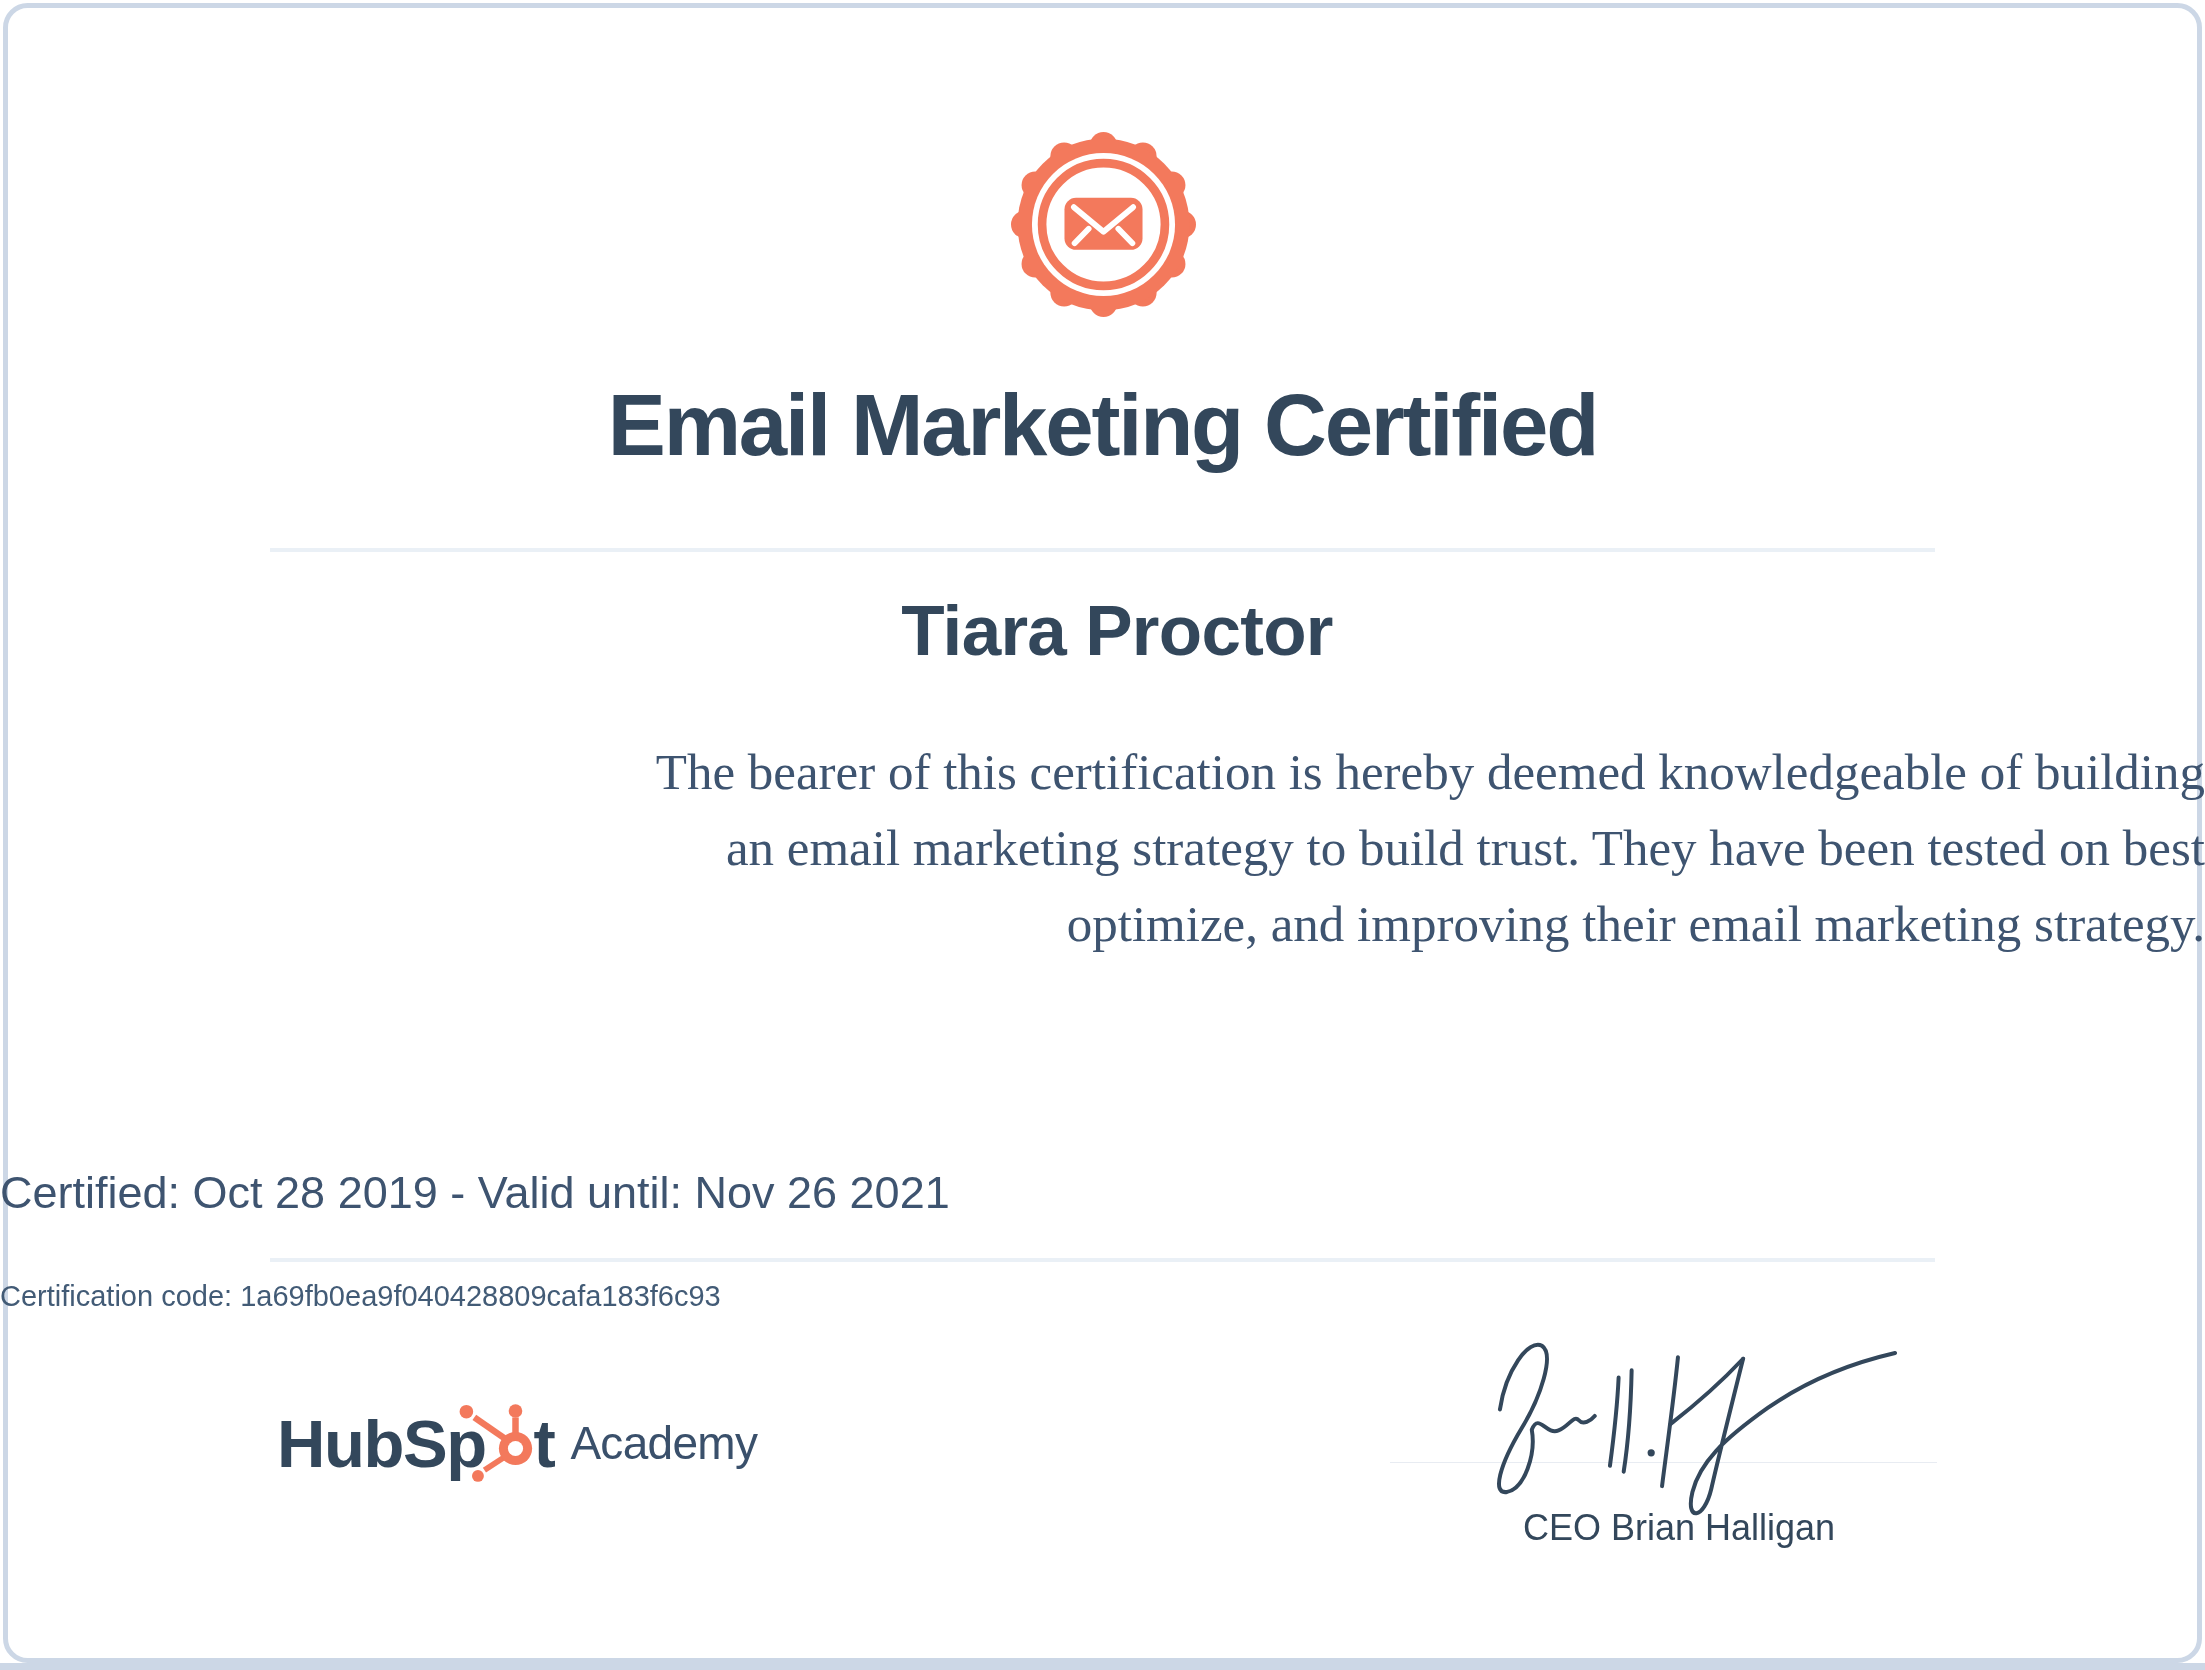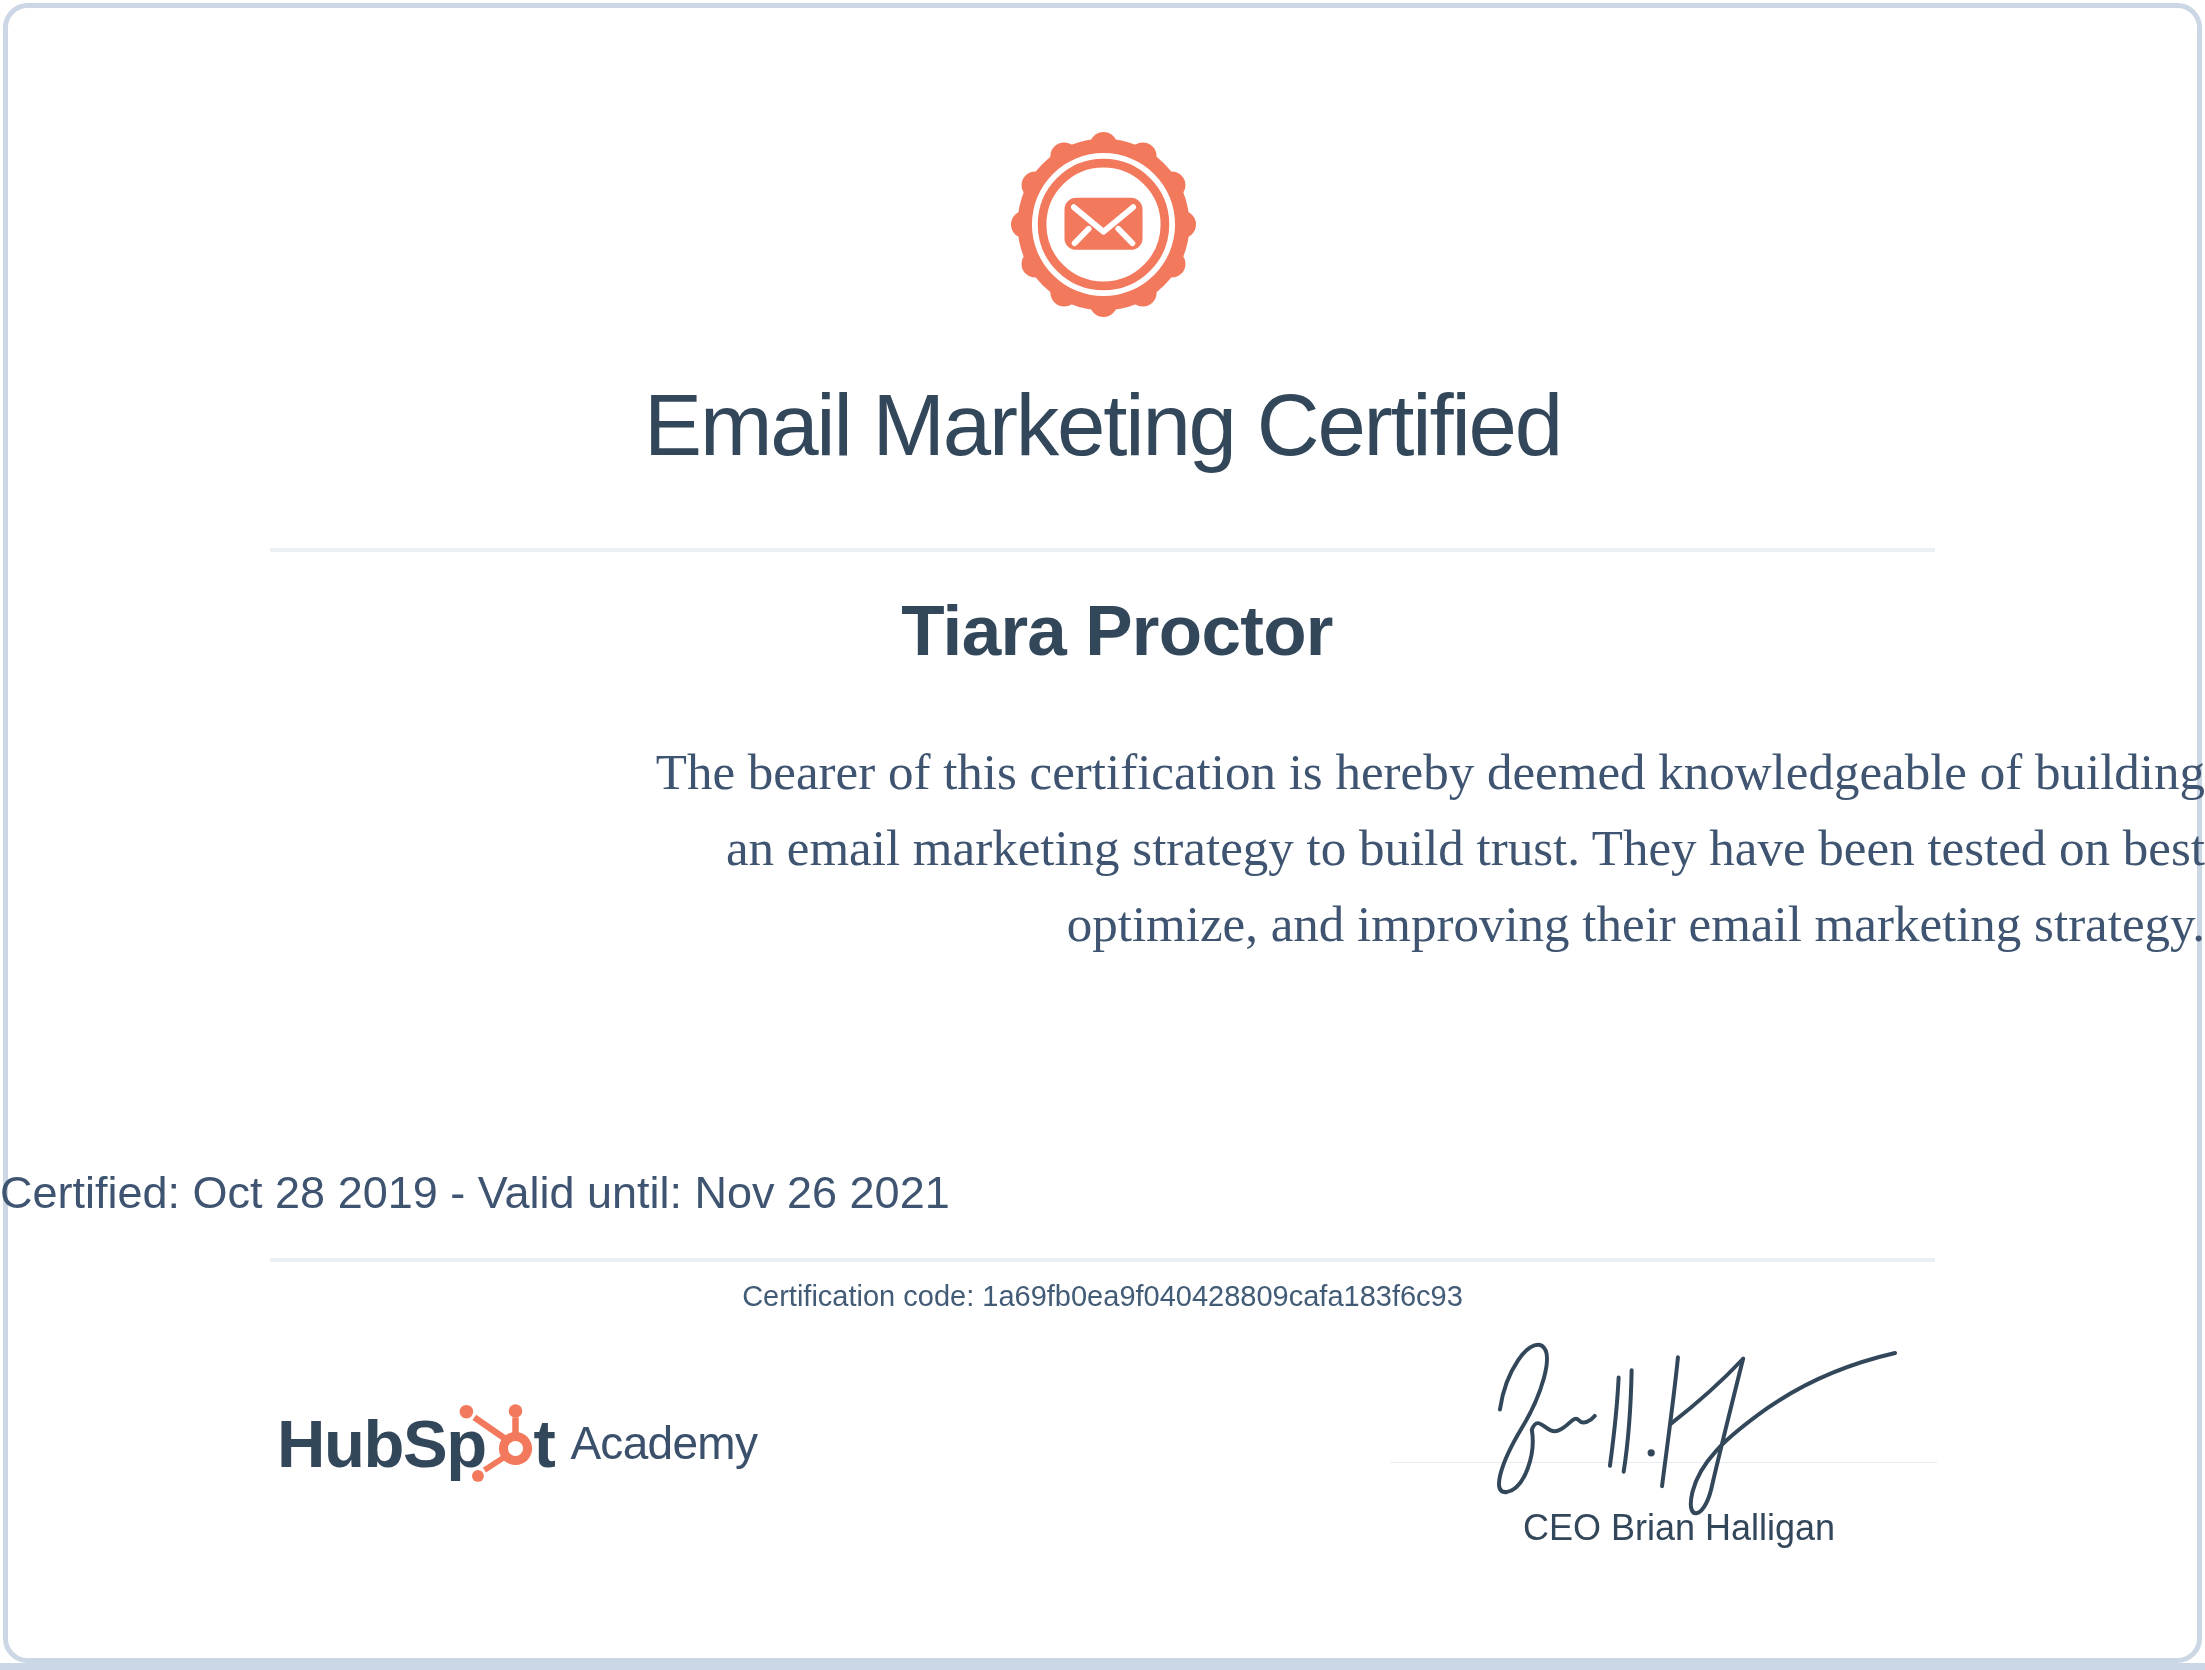--- a/index.html
+++ b/index.html
@@ -12,40 +12,40 @@
   .card {
     position:absolute; left:2.9px; top:2.9px; right:2.9px; bottom:7.2px;
     background:#ffffff; border:5px solid #ccd7e6; border-radius:24.6px;
   }
   .bottom-strip {
     position:absolute; left:0; right:0; bottom:0; height:7.2px; background:#ccd7e6;
   }
   .badge { position:absolute; left:1011px; top:132px; width:185px; height:185px; }
   .title {
     position:absolute; left:0; right:0; top:381px; text-align:center;
-    font-size:87px; font-weight:400; letter-spacing:-2.2px; color:#33475b; line-height:1;
+    font-size:87px; font-weight:700; letter-spacing:-2.2px; color:#33475b; line-height:1;
   }
   .divider { position:absolute; left:270px; width:1665px; height:4.3px; background:#eaf0f6; }
   .divider-1 { top:548px; }
   .divider-2 { top:1258px; }
   .recipient {
     position:absolute; left:0; right:0; top:595px; text-align:center;
     font-size:71px; font-weight:700; letter-spacing:-0.7px; color:#33475b; line-height:1;padding-left:29px;
   }
   .body-text {
     position:absolute; left:0; right:0; top:734px; text-align:right;
     font-size:51px; font-weight:300; line-height:76px; color:#3e5470;font-family:Liberation Serif, serif;
   }
   .body-line { white-space:nowrap; }
   .validity {
     position:absolute; left:0; right:0; top:1167px; text-align:left;
     font-size:45px; font-weight:300; line-height:51px; color:#3e5470; white-space:nowrap;
   }
   .cert-code {
-    position:absolute; left:0; right:0; top:1280px; text-align:center;
+    position:absolute; left:0; right:0; top:1280px; text-align:left;
     font-size:29px; font-weight:400; line-height:32px; color:#425b76; white-space:nowrap;
   }
   .logo {
     position:absolute; left:277px; top:1406px; height:75px;
     display:flex; align-items:center;
   }
   .logo-bold { font-size:67px; font-weight:700; letter-spacing:-1.4px; color:#33475b; line-height:75px; }
   .logo-light { font-size:46px; font-weight:400; letter-spacing:-0.7px; color:#3a506b; line-height:75px; margin-left:16px; }
   .sprocket { width:39px; height:39px; overflow:visible; margin:0 -1.4px 0 10px; transform:translateY(5px); }
   .sig-line { position:absolute; left:1390px; top:1462px; width:547px; height:1.4px; background:#e8ecf2; }

